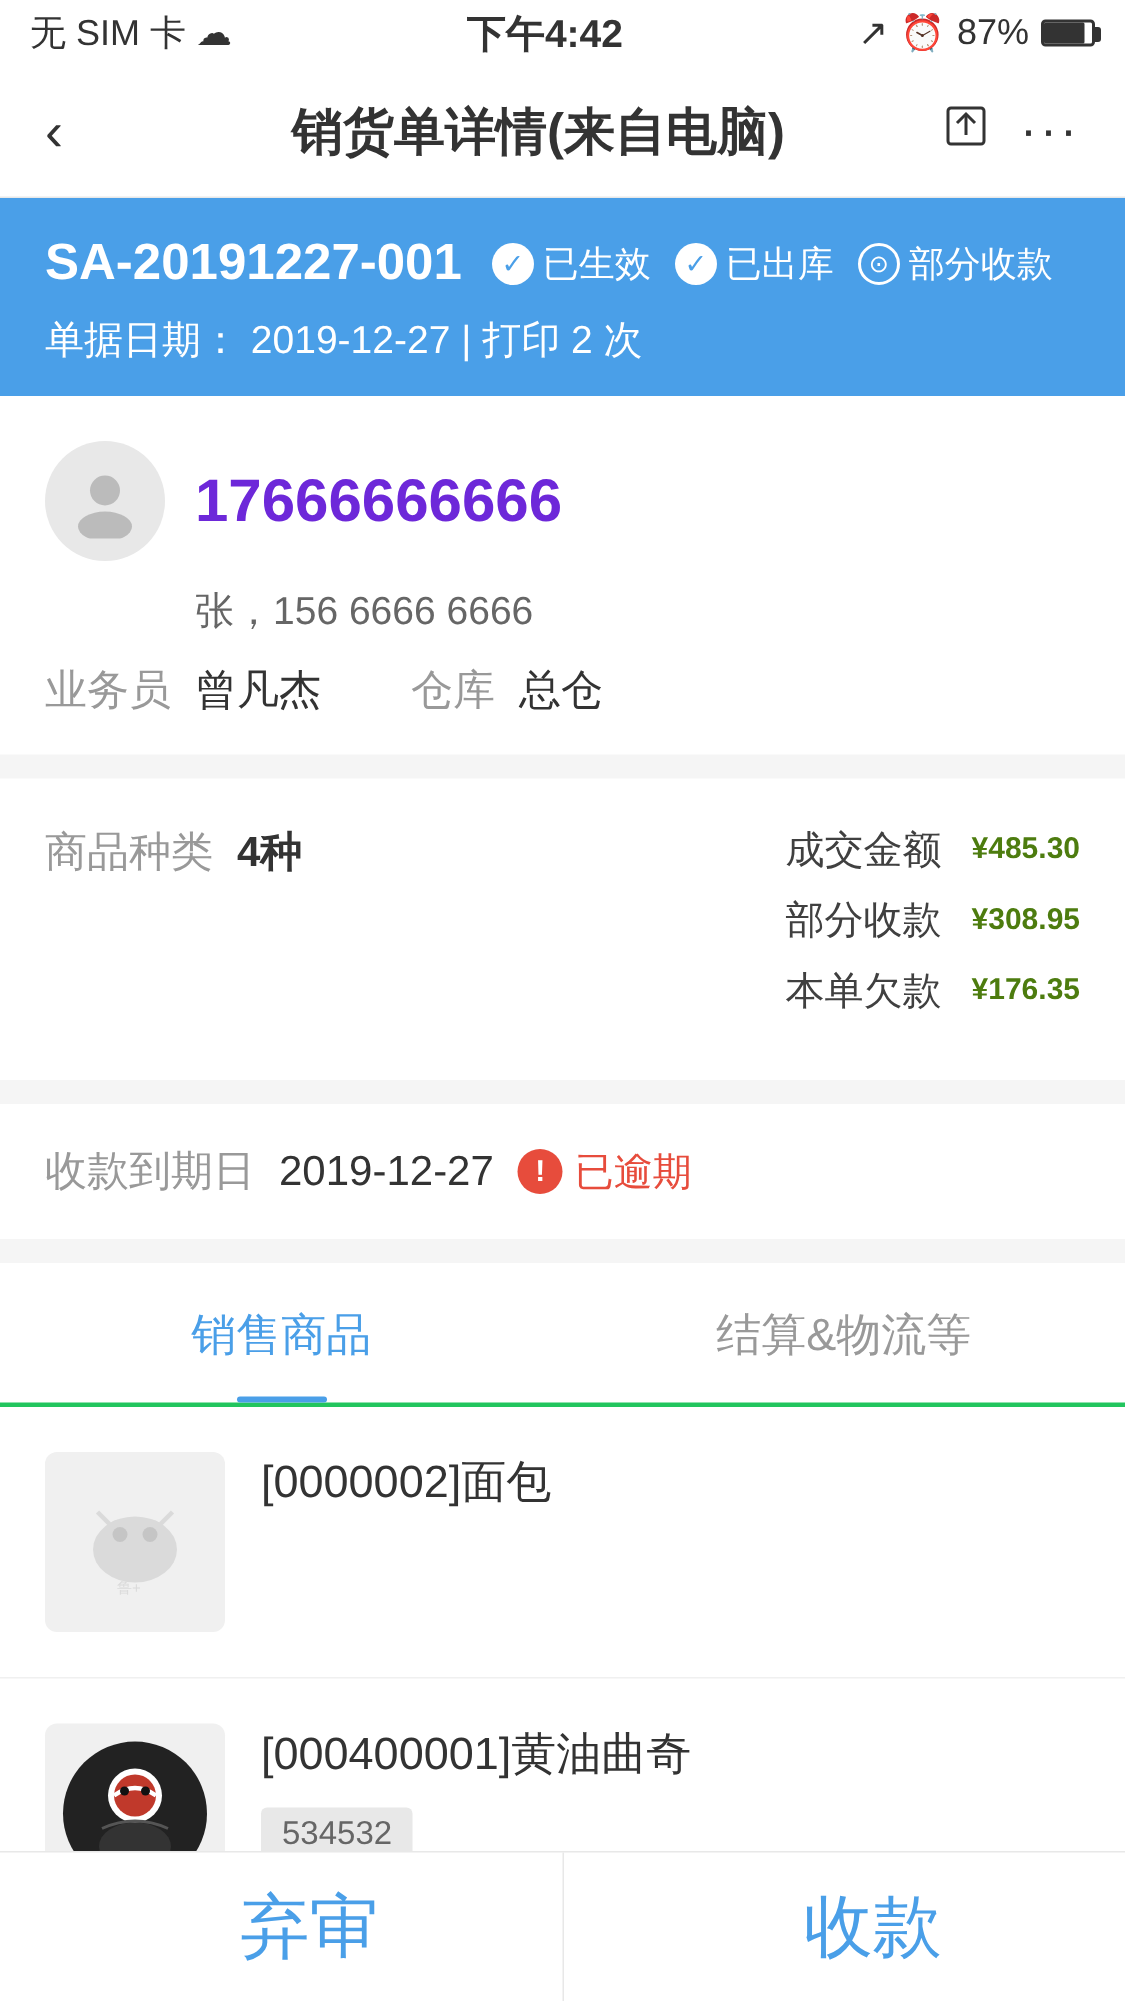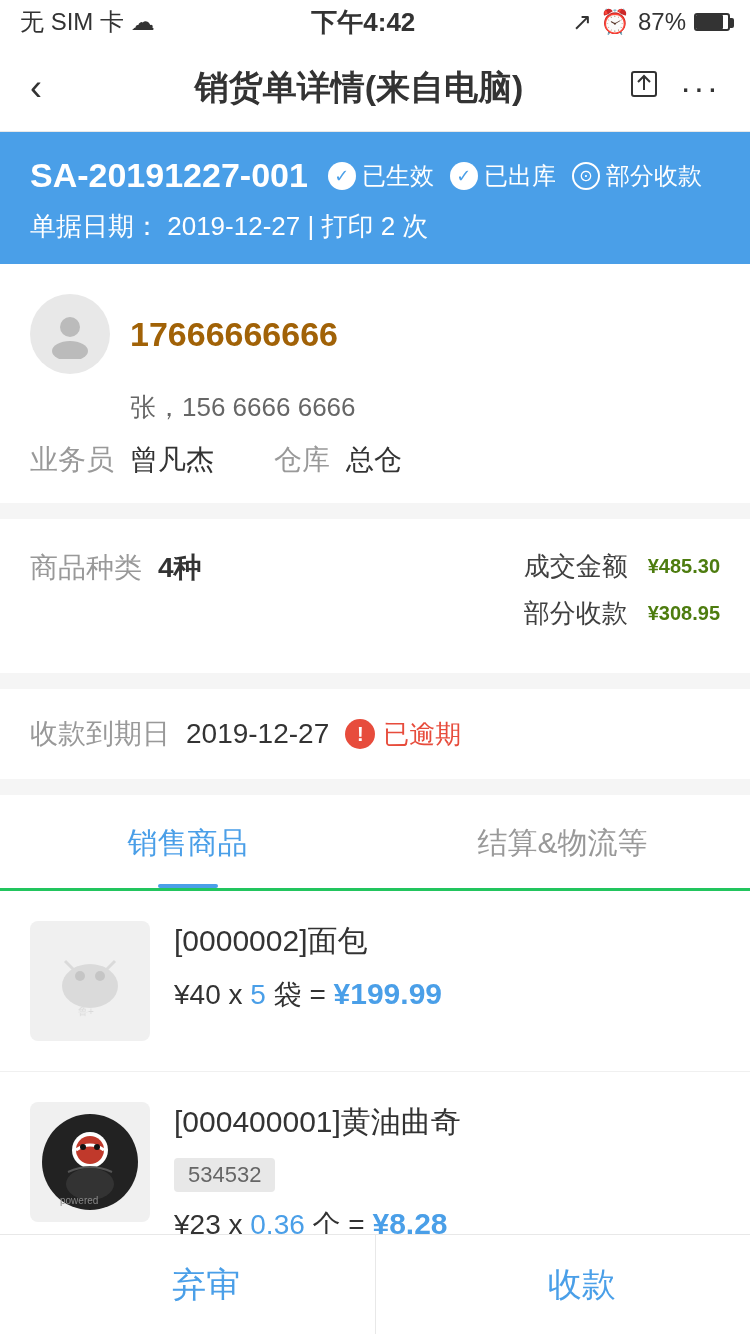--- a/index.html
+++ b/index.html
@@ -133,23 +133,23 @@
       height: 80px;
       border-radius: 50%;
       background: #e8e8e8;
       display: flex;
       align-items: center;
       justify-content: center;
       overflow: hidden;
       flex-shrink: 0;
     }
     .customer-name {
-      font-size: 34px;
+      font-size: 40px;
       font-weight: 600;
-      color: #a16207;
+      color: #6d28d9;
     }
     .customer-sub {
       font-size: 26px;
       color: #666;
       margin-bottom: 16px;
       padding-left: 100px;
     }
     .customer-meta {
       display: flex;
       gap: 60px;
@@ -313,21 +313,21 @@
       height: 100px;
       background: #fff;
       border-top: 1px solid #e8e8e8;
       display: flex;
     }
     .bottom-btn {
       flex: 1;
       display: flex;
       align-items: center;
       justify-content: center;
-      font-size: 34px;
+      font-size: 46px;
       cursor: pointer;
       margin-left: 38px;
     }
     .bottom-btn.left {
       color: #4a9fe8;
       border-right: 1px solid #e8e8e8;
     }
     .bottom-btn.right {
       color: #4a9fe8;
     }
@@ -430,20 +430,24 @@
     </div>
     <div class="summary-right">
       <div class="amount-row">
         <span class="amount-label">成交金额</span>
         <span class="amount-value">¥485.30</span>
       </div>
       <div class="amount-row">
         <span class="amount-label">部分收款</span>
         <span class="amount-value">¥308.95</span>
       </div>
+      <div class="amount-row">
+        <span class="amount-label">本单欠款</span>
+        <span class="amount-value">¥176.35</span>
+      </div>
     </div>
   </div>
 </div>
 
 <div class="due-section">
   <span class="due-label">收款到期日</span>
   <span class="due-date">2019-12-27</span>
   <div class="overdue-badge">
     <div class="overdue-icon">!</div>
     <span>已逾期</span>
@@ -467,28 +471,20 @@
         <circle cx="30" cy="35" r="5" fill="#666"></circle>
         <circle cx="50" cy="35" r="5" fill="#666"></circle>
         <path d="M35 50 Q40 55 45 50" stroke="#aaa" stroke-width="2" fill="none"></path>
         <path d="M15 20 L25 30" stroke="#aaa" stroke-width="3"></path>
         <path d="M65 20 L55 30" stroke="#aaa" stroke-width="3"></path>
         <text x="28" y="74" font-size="10" fill="#aaa">鲁+</text>
       </svg>
     </div>
     <div class="product-info">
       <div class="product-name">[0000002]面包</div>
-      <div class="product-price">
-        <span>¥40</span>
-        <span> x </span>
-        <span class="price-qty">5</span>
-        <span>袋</span>
-        <span> = </span>
-        <span class="price-total">¥199.99</span>
-      </div>
     </div>
   </div>
 
   <div class="product-item">
     <div class="product-img">
 
       <svg width="100" height="100" viewBox="0 0 100 100">
         <circle cx="50" cy="50" r="48" fill="#222"></circle>
         <circle cx="50" cy="38" r="18" fill="#fff"></circle>
         <circle cx="50" cy="38" r="14" fill="#c0392b"></circle>

